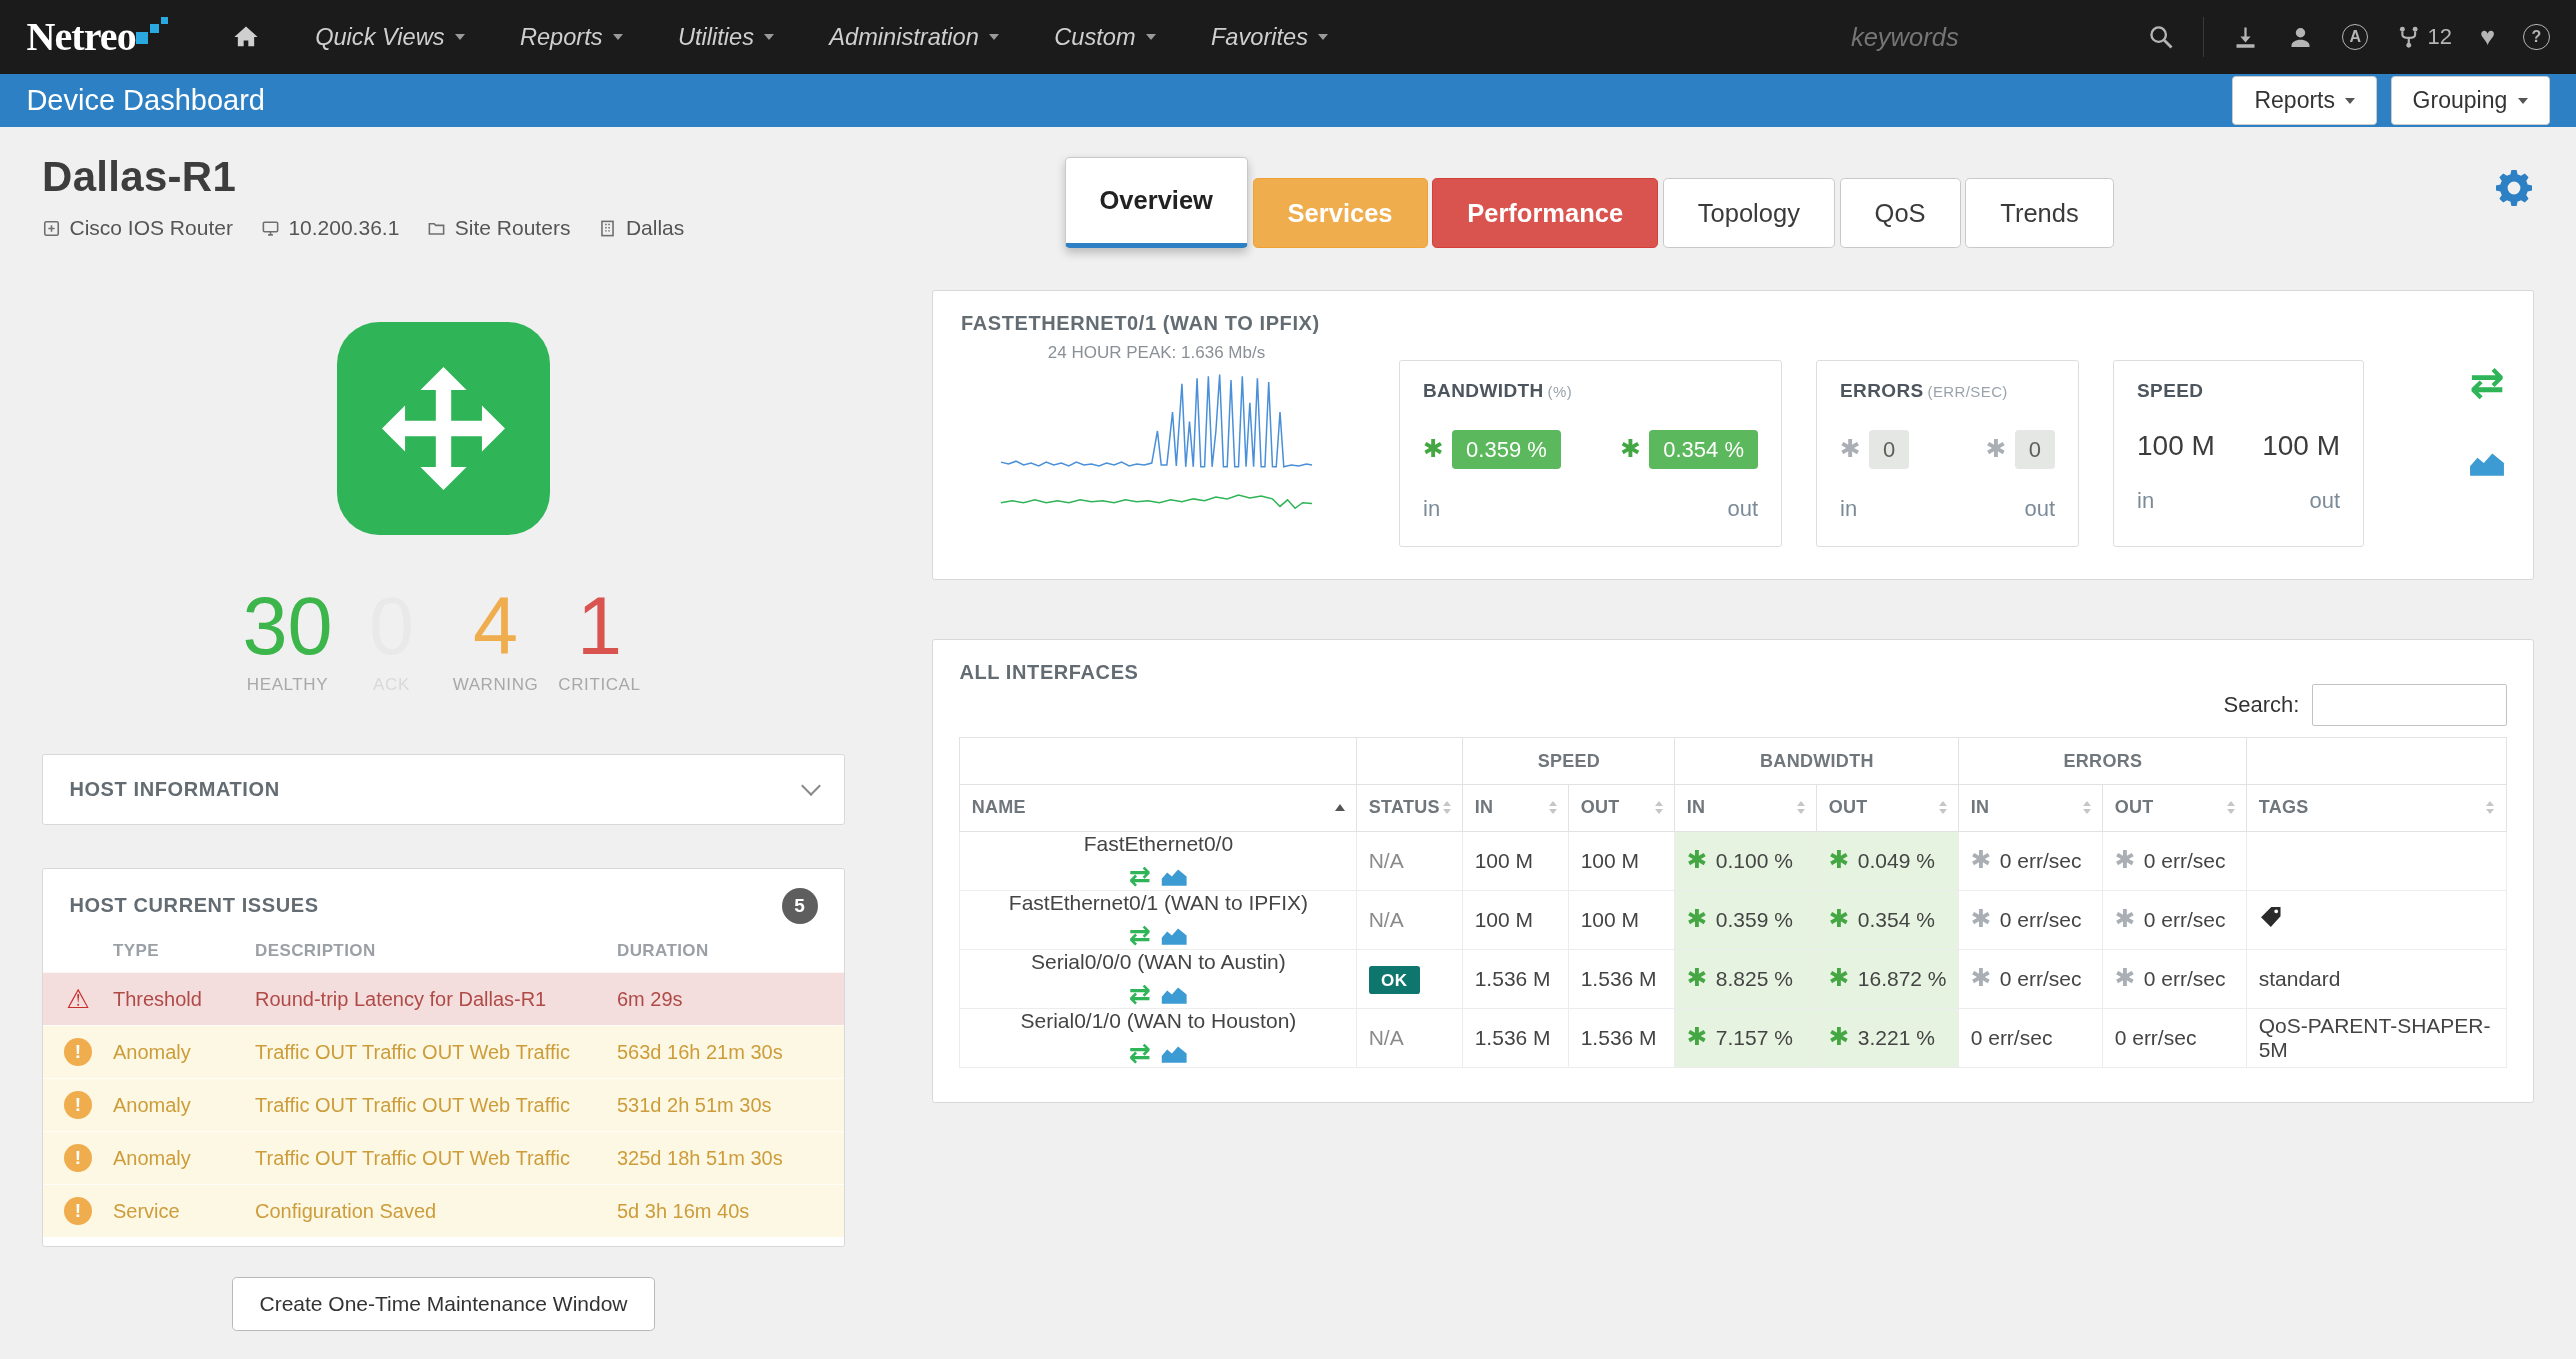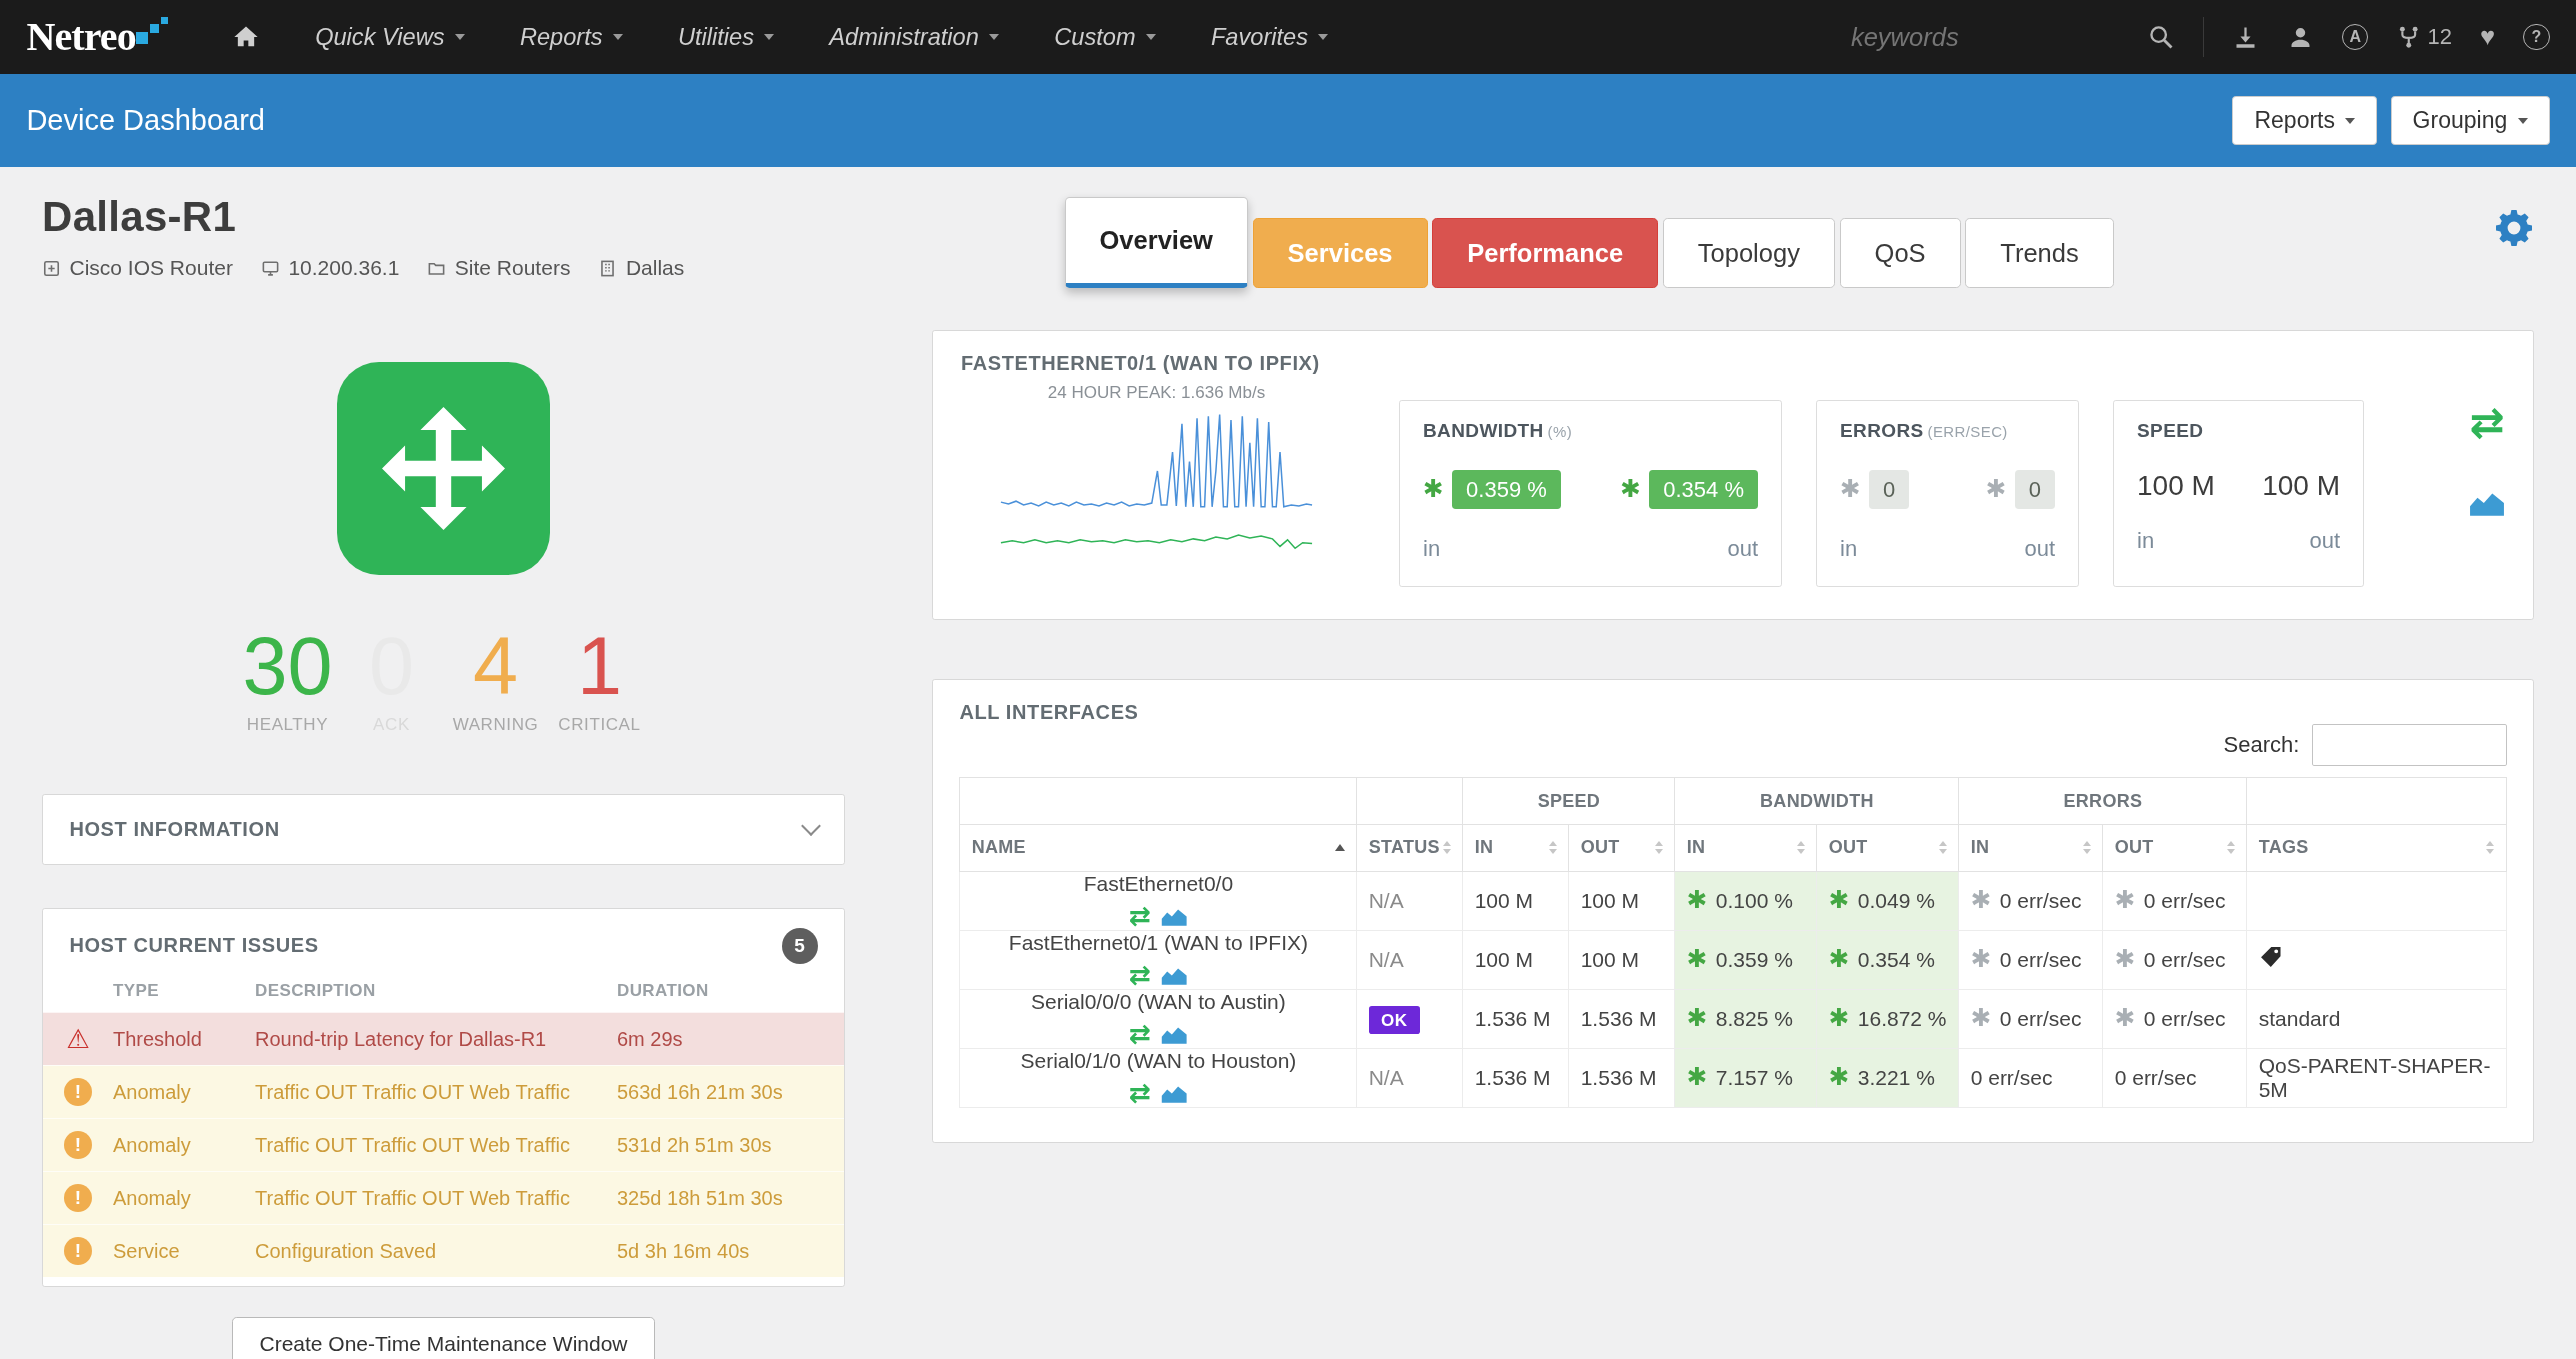--- a/index.html
+++ b/index.html
@@ -45,21 +45,21 @@
   .alerts { display: flex; align-items: center; gap: 5.7px; font-size: 22px; color: #b5b5b5; cursor: pointer; }
   .circle-glyph {
     width: 26.4px; height: 26.4px; border: 1.9px solid #b5b5b5; border-radius: 50%;
     display: flex; align-items: center; justify-content: center;
     font-size: 16px; font-weight: bold; color: #b5b5b5;
   }
   .heart-glyph { font-size: 25.5px; line-height: 1; color: #b5b5b5; }
 
   
   .bluebar {
-    height: 93px; background: #2d80c3;
+    height: 53px; background: #2d80c3;
     display: flex; align-items: center; padding: 0 26.4px;
   }
   .bluebar h1 { color: #fff; font-size: 29px; font-weight: normal; }
   .bluebar-buttons { margin-left: auto; display: flex; gap: 13.2px; }
   .white-btn {
     background: #fff; border: 0.9px solid #ccc; border-radius: 3.8px;
     padding: 10.4px 21px; font-size: 23px; color: #333;
     display: flex; align-items: center; cursor: pointer;
     font-family: "Liberation Sans", "DejaVu Sans", sans-serif;
   }
@@ -185,21 +185,21 @@
     border: 0.9px solid #e2e2e2; font-size: 18px; color: #6f767c;
     font-weight: bold; padding: 12.3px 11.3px; text-align: left; letter-spacing: 0.3px;
   }
   .if-table th.group { text-align: center; }
   .if-table td { border: 0.9px solid #ececec; font-size: 21px; color: #444; padding: 0 11.3px; height: 55px; }
   .if-table td.bw-cell { background: #e7f3e1; }
   .cellflex { display: flex; align-items: center; gap: 8.5px; }
   .name-cell { display: flex; align-items: center; justify-content: space-between; gap: 7.6px; flex-direction: column; }
   .row-icons { display: flex; align-items: center; gap: 10.4px; }
   .na-text { color: #8a8a8a; }
-  .ok-badge { background: #6d28d9; color: #fff; font-size: 17px; font-weight: bold; padding: 4.7px 12.3px; border-radius: 2.8px; letter-spacing: 0.5px; }
+  .ok-badge { background: #0f766e; color: #fff; font-size: 17px; font-weight: bold; padding: 4.7px 12.3px; border-radius: 2.8px; letter-spacing: 0.5px; }
   .sorter { display: inline-flex; flex-direction: column; gap: 2.8px; margin-left: 8.5px; vertical-align: middle; }
   .sorter i { width: 0; height: 0; border-left: 4.7px solid transparent; border-right: 4.7px solid transparent; display: block; }
   .sorter .up { border-bottom: 5.7px solid #c6c6c6; }
   .sorter .dn { border-top: 5.7px solid #c6c6c6; }
   .sorter.asc .up { border-bottom-color: #555; border-bottom-width: 7.6px; border-left-width: 5.7px; border-right-width: 5.7px; }
   .th-flex { display: flex; align-items: center; }
   .th-flex .labelspan { flex: none; }
   .th-flex .sorter { margin-left: auto; }
   .tag-cell { text-align: left; }
 </style>

